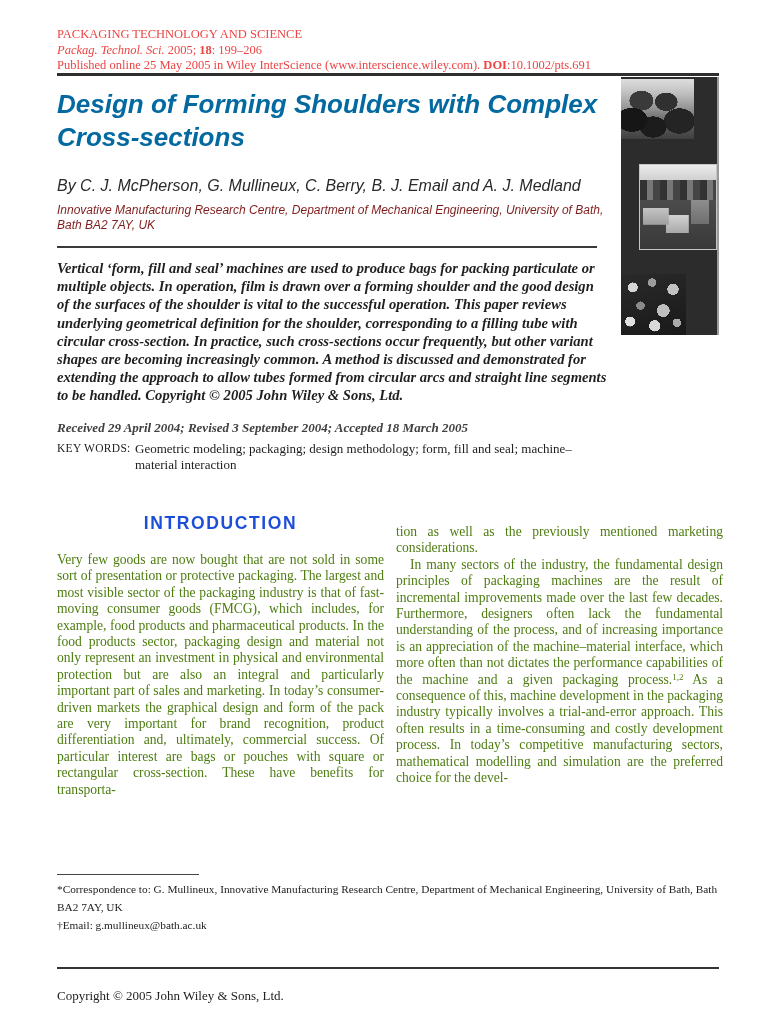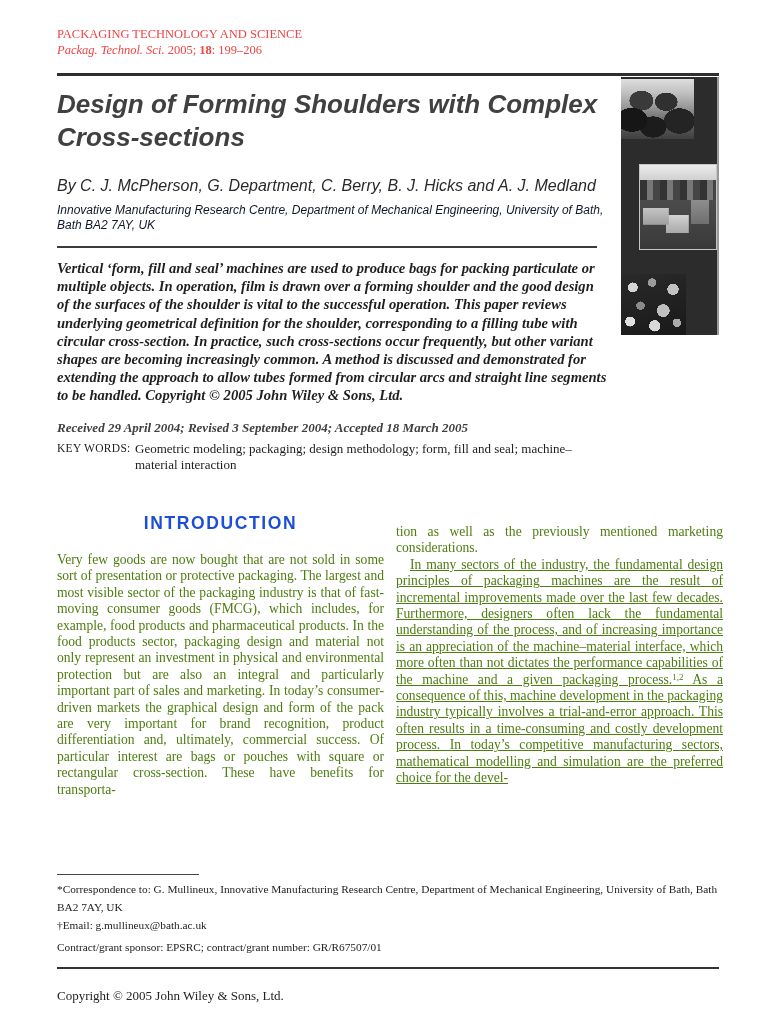--- a/index.html
+++ b/index.html
@@ -38,64 +38,65 @@
       radial-gradient(circle 6px at 48% 14%, #9c9c9c 0 70%, transparent 71%),
       radial-gradient(circle 8px at 80% 25%, #c2c2c2 0 70%, transparent 71%),
       radial-gradient(circle 6px at 30% 52%, #8a8a8a 0 70%, transparent 71%),
       radial-gradient(circle 9px at 65% 60%, #bfbfbf 0 70%, transparent 71%),
       radial-gradient(circle 7px at 14% 78%, #e0e0e0 0 70%, transparent 71%),
       radial-gradient(circle 8px at 52% 85%, #d9d9d9 0 70%, transparent 71%),
       radial-gradient(circle 6px at 86% 80%, #aaaaaa 0 70%, transparent 71%),
       linear-gradient(160deg,#2a2a2a,#191919);}
 
   
-  .title{left:57px;top:88px;width:570px;font-family:"Liberation Sans",sans-serif;font-style:italic;font-weight:bold;font-size:26px;line-height:33px;color:#404040;}
+  .title{left:57px;top:88px;width:570px;font-family:"Liberation Sans",sans-serif;font-style:italic;font-weight:bold;font-size:26px;line-height:33px;color:#0369a1;}
   .authors{left:57px;top:177px;width:600px;font-family:"Liberation Sans",sans-serif;font-style:italic;font-size:16px;color:#2a2a2a;}
-  .affil{left:57px;top:203px;width:548px;font-family:"Liberation Sans",sans-serif;font-style:italic;font-size:12px;line-height:14.5px;color:#0f172a;}
+  .affil{left:57px;top:203px;width:548px;font-family:"Liberation Sans",sans-serif;font-style:italic;font-size:12px;line-height:14.5px;color:#7f1d1d;}
   .rule-abstract{left:57px;top:246px;width:540px;height:1.5px;background:#3a3a3a;}
 
   .abstract{left:57px;top:259px;width:550px;font-weight:bold;font-style:italic;font-size:14.6px;line-height:18.2px;color:#1f1f1f;}
   .history{left:57px;top:420px;width:560px;font-style:italic;font-size:13px;color:#404040;font-weight:bold;}
   .keywords{left:57px;top:441px;width:568px;display:flex;font-size:13px;}
   .kw-label{flex:none;width:78px;font-size:11.5px;letter-spacing:0.3px;padding-top:1px;}
   .kw-text{width:470px;line-height:15.5px;}
 
   
   .intro-h{left:57px;top:513px;width:327px;text-align:center;font-family:"Liberation Sans",sans-serif;font-weight:bold;font-size:17.5px;letter-spacing:1.6px;color:#1d4ed8;}
   .col{font-size:13.6px;line-height:16.4px;text-align:justify;color:#4d7c0f;}
   .col p{margin:0;}
   .col-left{left:57px;top:552px;width:327px;}
   .col-right{left:396px;top:524px;width:327px;}
-  .col-right .indent{text-indent:14px;text-decoration:underline;}
+  .col-right .indent{text-indent:14px;}
   sup.ref{font-size:9px;line-height:0;vertical-align:4px;}
 
   
   .rule-footnote{left:57px;top:874px;width:142px;height:1px;background:#444;}
   .footnotes{left:57px;top:880px;width:665px;font-size:11.3px;line-height:18px;color:#222;}
   .footnotes .fn-grant{margin-top:4px;}
   .rule-bottom{left:57px;top:967px;width:662px;height:1.5px;background:#333;}
   .copyright{left:57px;top:988px;font-size:13px;color:#222;}
 </style>
 </head>
 <body>
 
 <div class="abs hdr">
   <div>PACKAGING TECHNOLOGY AND SCIENCE</div>
   <div><span class="abbrev">Packag. Technol. Sci.</span><span> 2005; </span><span class="vol">18</span><span>: 199–206</span></div>
+  <div><span>Published online 25 May 2005 in Wiley InterScience (www.interscience.wiley.com). </span><span class="doi">DOI</span><span>:10.1002/pts.691</span></div>
 </div>
 
 <div class="abs rule-header"></div>
 
 <div class="abs strip"></div>
 <div class="abs photo photo-machine"></div>
 <div class="abs photo photo-warehouse"></div>
 <div class="abs photo photo-product"></div>
 
 <div class="abs title">Design of Forming Shoulders with Complex Cross-sections</div>
-<div class="abs authors">By C. J. McPherson, G. Department, C. Berry, B. J. Hicks and A. J. Medland</div>
+<div class="abs authors">By C. J. McPherson, G. Mullineux, C. Berry, B. J. Email and A. J. Medland</div>
 <div class="abs affil">Innovative Manufacturing Research Centre, Department of Mechanical Engineering, University of Bath, Bath BA2 7AY, UK</div>
 
 <div class="abs rule-abstract"></div>
 <div class="abs abstract">Vertical ‘form, fill and seal’ machines are used to produce bags for packing particulate or multiple objects. In operation, film is drawn over a forming shoulder and the good design of the surfaces of the shoulder is vital to the successful operation. This paper reviews underlying geometrical definition for the shoulder, corresponding to a filling tube with circular cross-section. In practice, such cross-sections occur frequently, but other variant shapes are becoming increasingly common. A method is discussed and demonstrated for extending the approach to allow tubes formed from circular arcs and straight line segments to be handled. Copyright © 2005 John Wiley &amp; Sons, Ltd.</div>
 <div class="abs history">Received 29 April 2004; Revised 3 September 2004; Accepted 18 March 2005</div>
 
 <div class="abs keywords">
   <div class="kw-label">KEY WORDS:</div>
   <div class="kw-text">Geometric modeling; packaging; design methodology; form, fill and seal; machine–material interaction</div>
 </div>
@@ -108,17 +109,16 @@
 
 <div class="abs col col-right">
   <p>tion as well as the previously mentioned marketing considerations.</p>
   <p class="indent"><span>In many sectors of the industry, the fundamental design principles of packaging machines are the result of incremental improvements made over the last few decades. Furthermore, designers often lack the fundamental understanding of the process, and of increasing importance is an appreciation of the machine–material interface, which more often than not dictates the performance capabilities of the machine and a given packaging process.</span><sup class="ref">1,2</sup><span> As a consequence of this, machine development in the packaging industry typically involves a trial-and-error approach. This often results in a time-consuming and costly development process. In today’s competitive manufacturing sectors, mathematical modelling and simulation are the preferred choice for the devel-</span></p>
 </div>
 
 <div class="abs rule-footnote"></div>
 <div class="abs footnotes">
   <div>*Correspondence to: G. Mullineux, Innovative Manufacturing Research Centre, Department of Mechanical Engineering, University of Bath, Bath BA2 7AY, UK</div>
   <div>†Email: g.mullineux@bath.ac.uk</div>
-  <div class="fn-grant">Contract/grant sponsor: EPSRC; contract/grant number: GR/R67507/01</div>
 </div>
 
 <div class="abs rule-bottom"></div>
 <div class="abs copyright">Copyright © 2005 John Wiley &amp; Sons, Ltd.</div>
 
 </body></html>

